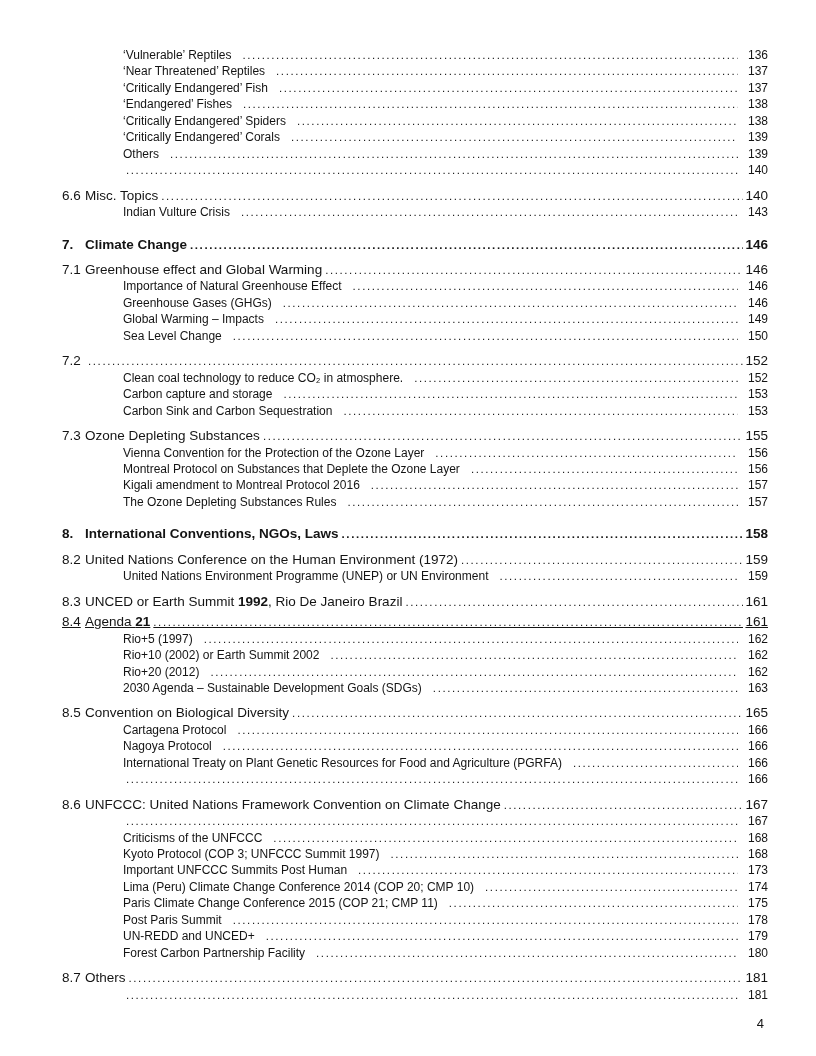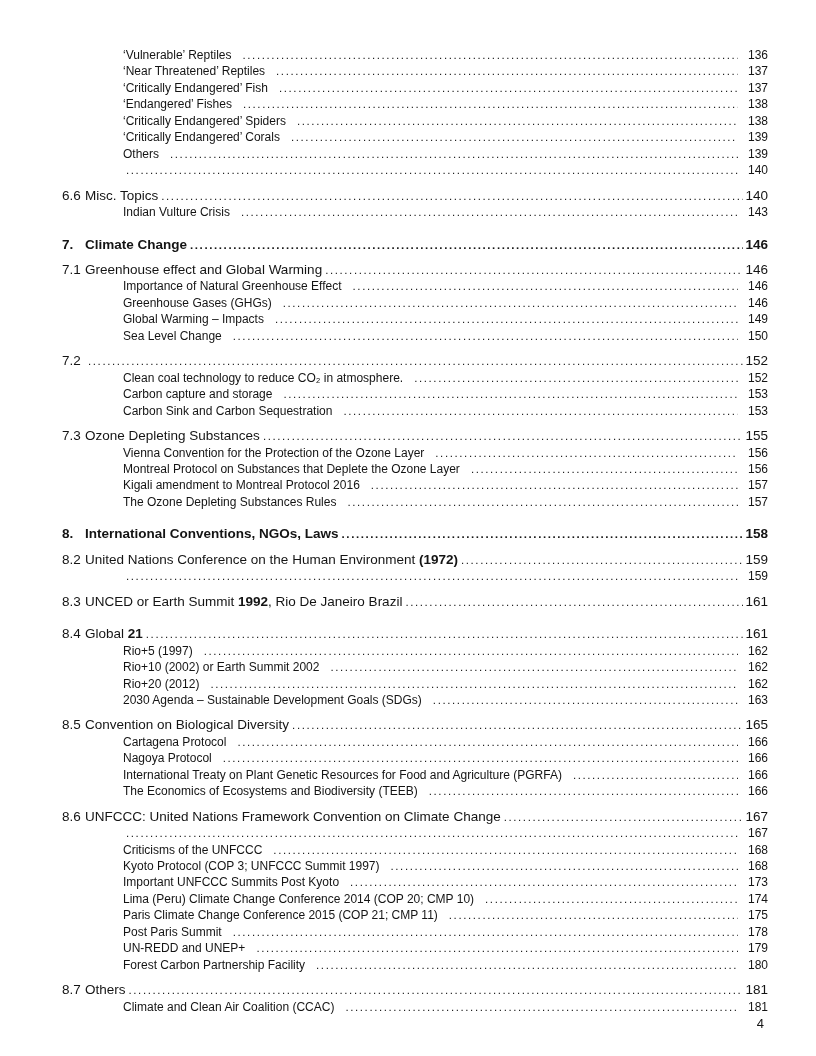--- a/index.html
+++ b/index.html
@@ -20,21 +20,21 @@
     right: 48px;
     top: 47px;
   }
   .row {
     display: flex;
     align-items: baseline;
     line-height: 16.45px;
   }
   .row.l1 { font-weight: bold; font-size: 13.5px; margin-top: 16px; }
   .row.l2 { font-size: 13.5px; margin-top: 9px; }
-  .row.l2 + .row.l2 { margin-top: 16px; }
+  .row.l2 + .row.l2 { margin-top: 4px; text-decoration: underline; }
   .row.l3 { font-size: 12px; padding-left: 61px; gap: 8px; }
   .num { flex: none; }
   .row.l1 .num { width: 23px; }
   .row.l2 .num { width: 23px; }
   .title { flex: none; white-space: nowrap; }
   .leader {
     flex: 1 1 auto;
     overflow: hidden;
     white-space: nowrap;
     font-size: 11.5px;
@@ -183,37 +183,38 @@
         <span class="pagenum">157</span>
       </div>
       <div class="row l1">
         <span class="num">8.</span>
         <span class="title">International Conventions, NGOs, Laws</span>
         <span class="leader">............................................................................................................................................................................................................................................................................................................</span>
         <span class="pagenum">158</span>
       </div>
       <div class="row l2">
         <span class="num">8.2</span>
-        <span class="title"><span>United Nations Conference on the Human Environment </span><span style="font-weight: bold;">(1972)</span></span>
+        <span class="title"><span>United Nations Conference on the Human Environment </span><span style="font-weight: normal;">(1972)</span></span>
         <span class="leader">............................................................................................................................................................................................................................................................................................................</span>
         <span class="pagenum">159</span>
       </div>
       <div class="row l3">
+        <span class="title">United Nations Environment Programme (UNEP) or UN Environment</span>
         <span class="leader">............................................................................................................................................................................................................................................................................................................</span>
         <span class="pagenum">159</span>
       </div>
       <div class="row l2">
         <span class="num">8.3</span>
         <span class="title"><span>UNCED or Earth Summit </span><span style="font-weight: bold;">1992</span><span>, Rio De Janeiro Brazil</span></span>
         <span class="leader">............................................................................................................................................................................................................................................................................................................</span>
         <span class="pagenum">161</span>
       </div>
       <div class="row l2">
         <span class="num">8.4</span>
-        <span class="title"><span>Global </span><span style="font-weight: bold;">21</span></span>
+        <span class="title"><span>Agenda </span><span style="font-weight: bold;">21</span></span>
         <span class="leader">............................................................................................................................................................................................................................................................................................................</span>
         <span class="pagenum">161</span>
       </div>
       <div class="row l3">
         <span class="title">Rio+5 (1997)</span>
         <span class="leader">............................................................................................................................................................................................................................................................................................................</span>
         <span class="pagenum">162</span>
       </div>
       <div class="row l3">
         <span class="title">Rio+10 (2002) or Earth Summit 2002</span>
@@ -245,21 +246,20 @@
         <span class="title">Nagoya Protocol</span>
         <span class="leader">............................................................................................................................................................................................................................................................................................................</span>
         <span class="pagenum">166</span>
       </div>
       <div class="row l3">
         <span class="title">International Treaty on Plant Genetic Resources for Food and Agriculture (PGRFA)</span>
         <span class="leader">............................................................................................................................................................................................................................................................................................................</span>
         <span class="pagenum">166</span>
       </div>
       <div class="row l3">
-        <span class="title">The Economics of Ecosystems and Biodiversity (TEEB)</span>
         <span class="leader">............................................................................................................................................................................................................................................................................................................</span>
         <span class="pagenum">166</span>
       </div>
       <div class="row l2">
         <span class="num">8.6</span>
         <span class="title">UNFCCC: United Nations Framework Convention on Climate Change</span>
         <span class="leader">............................................................................................................................................................................................................................................................................................................</span>
         <span class="pagenum">167</span>
       </div>
       <div class="row l3">
@@ -270,57 +270,56 @@
         <span class="title">Criticisms of the UNFCCC</span>
         <span class="leader">............................................................................................................................................................................................................................................................................................................</span>
         <span class="pagenum">168</span>
       </div>
       <div class="row l3">
         <span class="title">Kyoto Protocol (COP 3; UNFCCC Summit 1997)</span>
         <span class="leader">............................................................................................................................................................................................................................................................................................................</span>
         <span class="pagenum">168</span>
       </div>
       <div class="row l3">
-        <span class="title">Important UNFCCC Summits Post Kyoto</span>
+        <span class="title">Important UNFCCC Summits Post Human</span>
         <span class="leader">............................................................................................................................................................................................................................................................................................................</span>
         <span class="pagenum">173</span>
       </div>
       <div class="row l3">
         <span class="title">Lima (Peru) Climate Change Conference 2014 (COP 20; CMP 10)</span>
         <span class="leader">............................................................................................................................................................................................................................................................................................................</span>
         <span class="pagenum">174</span>
       </div>
       <div class="row l3">
         <span class="title">Paris Climate Change Conference 2015 (COP 21; CMP 11)</span>
         <span class="leader">............................................................................................................................................................................................................................................................................................................</span>
         <span class="pagenum">175</span>
       </div>
       <div class="row l3">
         <span class="title">Post Paris Summit</span>
         <span class="leader">............................................................................................................................................................................................................................................................................................................</span>
         <span class="pagenum">178</span>
       </div>
       <div class="row l3">
-        <span class="title">UN-REDD and UNEP+</span>
+        <span class="title">UN-REDD and UNCED+</span>
         <span class="leader">............................................................................................................................................................................................................................................................................................................</span>
         <span class="pagenum">179</span>
       </div>
       <div class="row l3">
         <span class="title">Forest Carbon Partnership Facility</span>
         <span class="leader">............................................................................................................................................................................................................................................................................................................</span>
         <span class="pagenum">180</span>
       </div>
       <div class="row l2">
         <span class="num">8.7</span>
         <span class="title">Others</span>
         <span class="leader">............................................................................................................................................................................................................................................................................................................</span>
         <span class="pagenum">181</span>
       </div>
       <div class="row l3">
-        <span class="title">Climate and Clean Air Coalition (CCAC)</span>
         <span class="leader">............................................................................................................................................................................................................................................................................................................</span>
         <span class="pagenum">181</span>
       </div>
     </div>
   <div class="footer">
     <span>4</span>
   </div>
 </div>
 
 </body></html>

